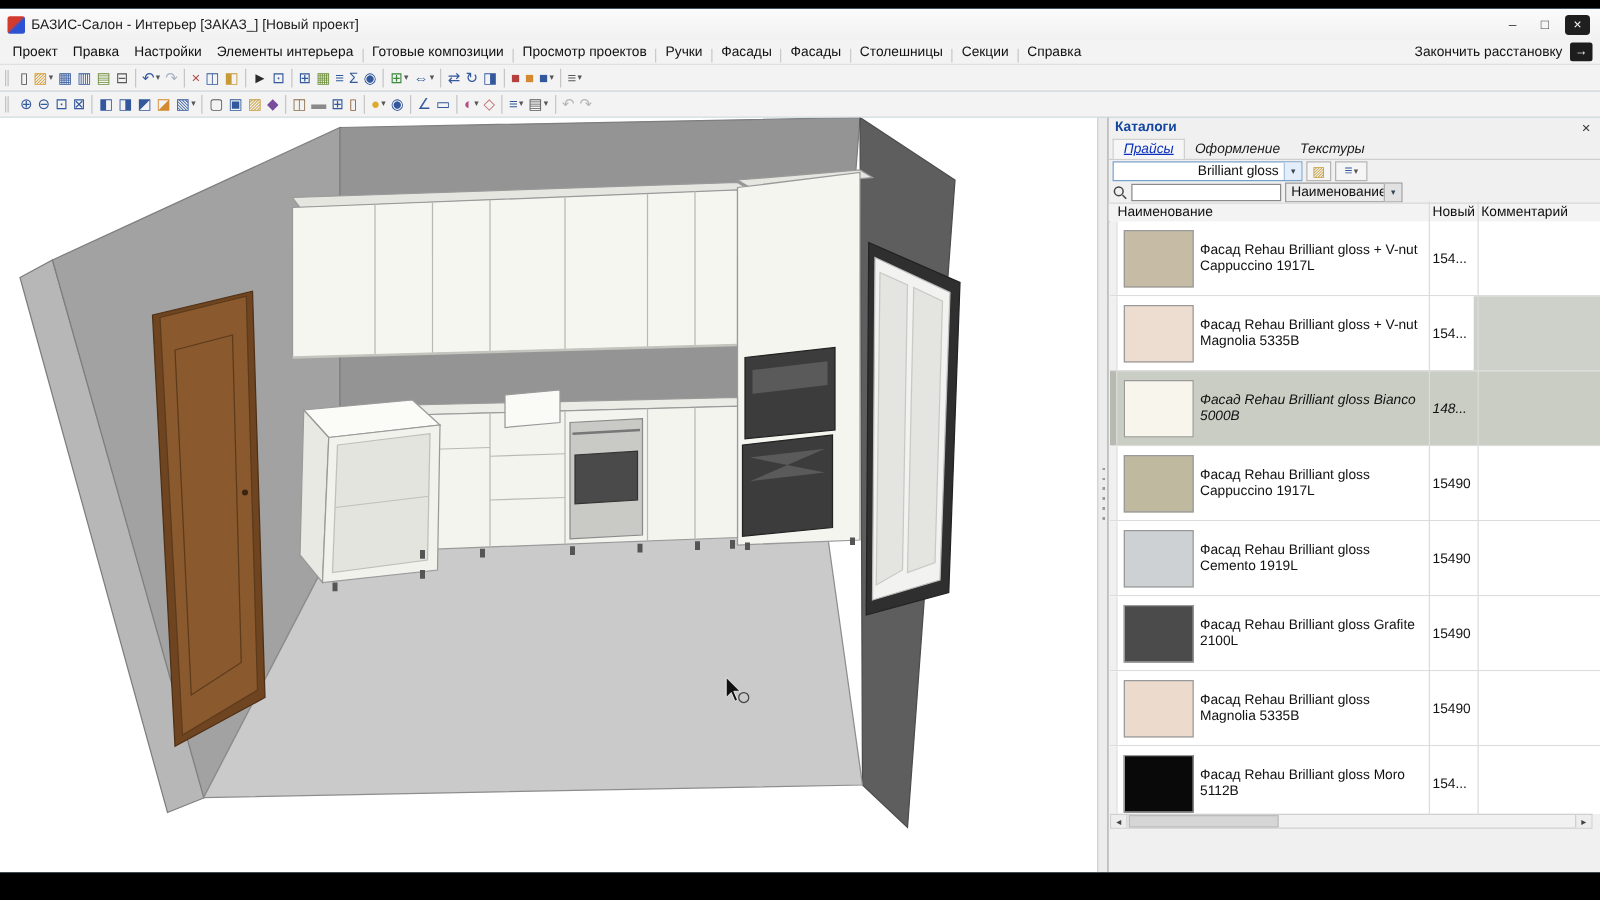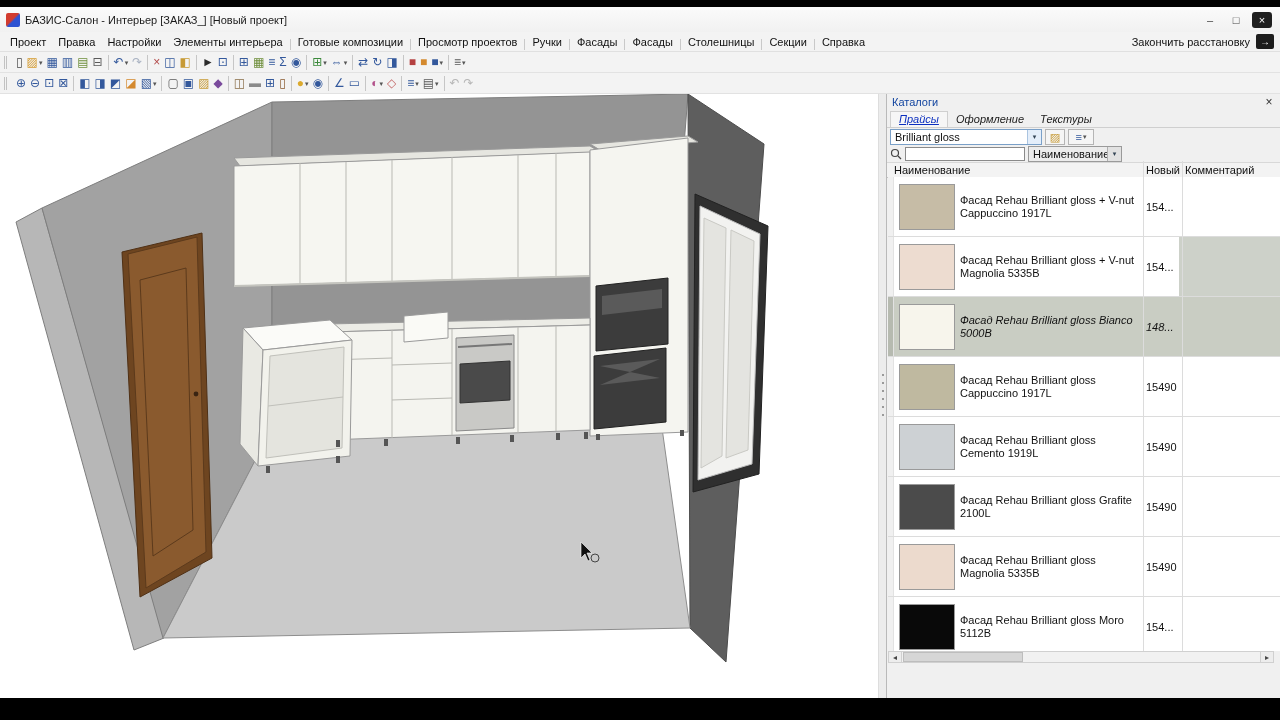--- a/index.html
+++ b/index.html
@@ -44,27 +44,27 @@
   
   #viewport{left:0;top:87px;width:878px;height:604px;background:#fff;overflow:hidden;}
   #splitter{left:878px;top:87px;width:8px;height:604px;background:#ececec;border-left:1px solid #ddd;box-sizing:border-box;}
   #splitter .dots{position:absolute;left:3px;top:280px;width:2px;height:46px;
     background:repeating-linear-gradient(#9a9a9a 0 2px,transparent 2px 8px);}
 
   
   #panel{left:886px;top:87px;width:394px;height:604px;background:#f0f0f0;border-left:1px solid #b9b9b9;
     box-sizing:border-box;font-size:11px;color:#111;}
   #p-header{height:16px;display:flex;align-items:center;padding:0 5px;}
-  #p-title{color:#1446a0;font-weight:normal;}
+  #p-title{color:#1446a0;font-weight:bold;}
   #p-close{margin-left:auto;color:#333;width:12px;text-align:center;font-size:12px;line-height:12px;}
   #p-tabs{height:17px;display:flex;align-items:flex-end;border-bottom:1px solid #cfcfcf;padding-left:3px;}
   .tab{padding:1px 8px 2px;color:#1a1a1a;font-style:italic;}
   .tab.selected{color:#0b2fbf;text-decoration:underline;background:#f6f6f6;
     border:1px solid #cfcfcf;border-bottom:none;}
-  #p-comborow{height:18px;display:flex;align-items:center;gap:3px;padding:0 3px;}
+  #p-comborow{height:18px;display:flex;align-items:center;gap:3px;padding:0 3px;text-align:right;}
   .combo{height:16px;background:#fff;border:1px solid #7aa0c8;display:flex;align-items:center;box-sizing:border-box;}
   .combo .val{padding:0 4px;flex:1;white-space:nowrap;overflow:hidden;}
   .combo .dd{width:13px;height:100%;background:#e4eefa;border-left:1px solid #aac4e0;
     display:flex;align-items:center;justify-content:center;font-size:7px;color:#345;}
   #combo-catalog{width:152px;}
   .btn-sm{width:20px;height:16px;border:1px solid #b5b5b5;background:#f5f5f5;
     display:flex;align-items:center;justify-content:center;font-size:11px;box-sizing:border-box;gap:1px;}
   .btn-sm .caret{font-size:7px;color:#555;}
   #p-searchrow{height:16px;display:flex;align-items:center;gap:3px;padding:0 3px;}
   #search-input{width:120px;height:14px;border:1px solid #8a8a8a;background:#fff;font-size:11px;

